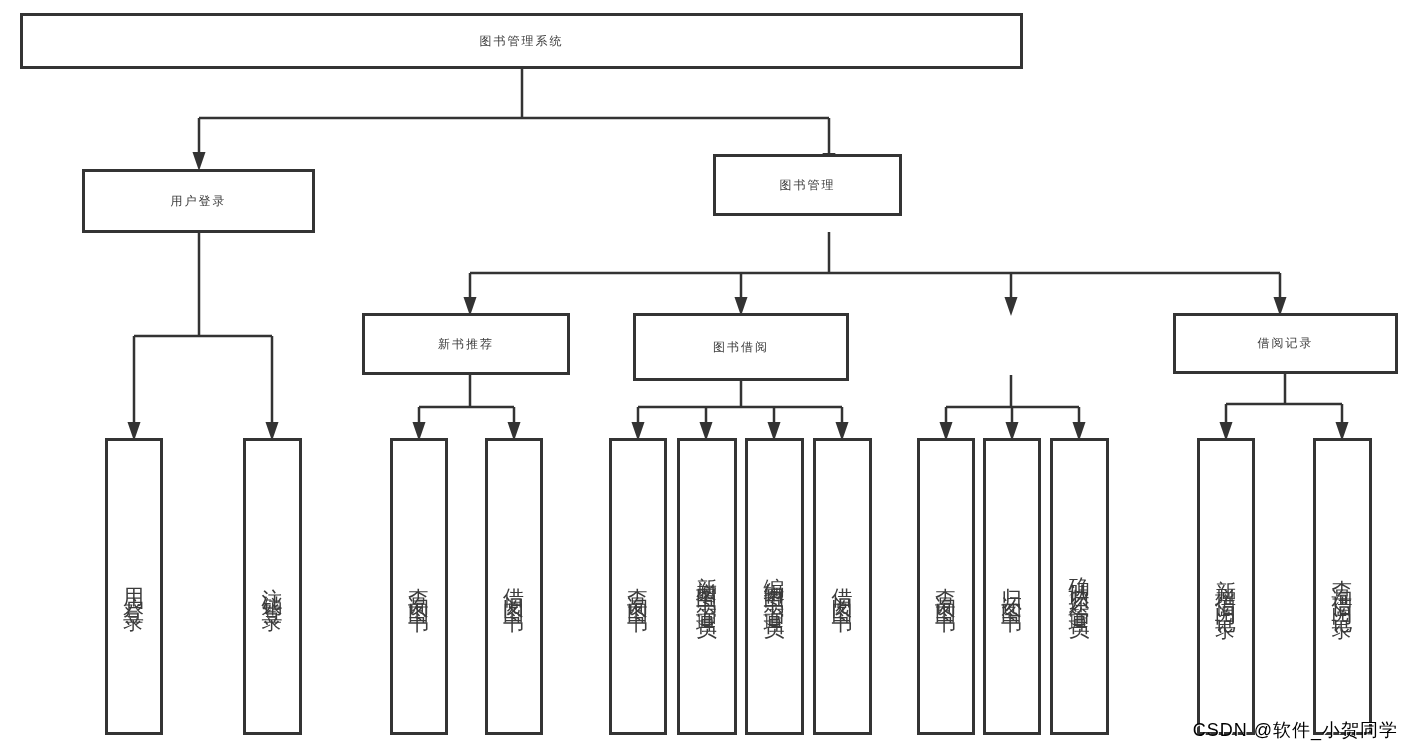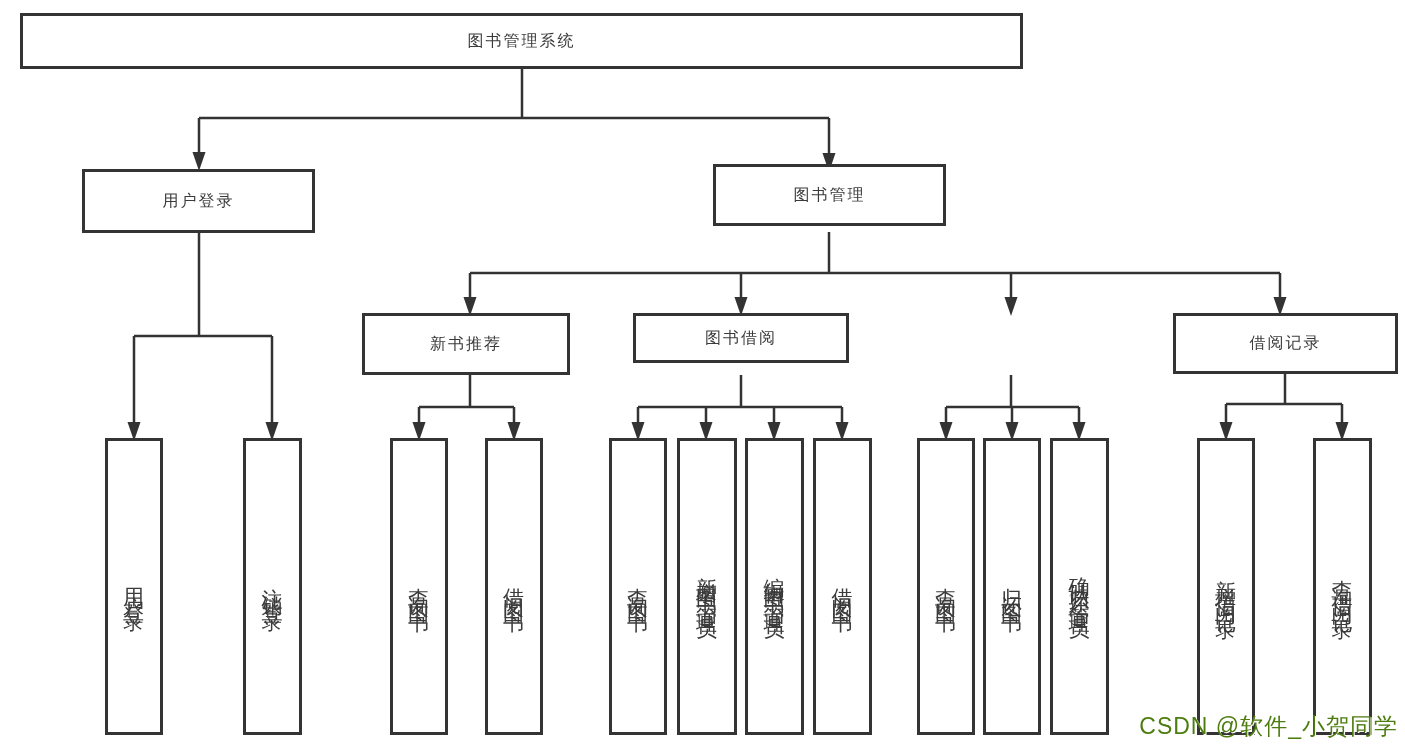--- a/index.html
+++ b/index.html
@@ -20,38 +20,38 @@
     position: absolute;
     box-sizing: border-box;
     border: 3px solid #343434;
     background: #ffffff;
     display: flex;
     align-items: center;
     justify-content: center;
     color: #3b3b3b;
   }
   .h-label {
-    font-size: 16px;
+    font-size: 12px;
     letter-spacing: 2px;
     white-space: nowrap;
   }
   .v-label {
     writing-mode: vertical-rl;
     text-orientation: mixed;
     font-size: 21px;
     letter-spacing: 8px;
     line-height: 1;
     white-space: nowrap;
   }
   .watermark {
     position: absolute;
     right: 7px;
     bottom: 5px;
-    font-size: 23px;
-    color: #4d7c0f;
+    font-size: 18px;
+    color: #000000;
     letter-spacing: 1px;
     text-shadow: 1px 1px 0 #ffffff;
     white-space: nowrap;
   }
 </style>
 </head>
 <body>
 
 <div class="canvas">
 
@@ -95,28 +95,28 @@
     </g>
   </svg>
 
   <div class="box" style="left:20px;top:13px;width:1003px;height:56px">
     <span class="h-label">图书管理系统</span>
   </div>
 
   <div class="box" style="left:82px;top:169px;width:233px;height:64px">
     <span class="h-label">用户登录</span>
   </div>
-  <div class="box" style="left:713px;top:164px;width:233px;height:62px">
+  <div class="box" style="left:713px;top:154px;width:189px;height:62px">
     <span class="h-label">图书管理</span>
   </div>
 
   <div class="box" style="left:362px;top:313px;width:208px;height:62px">
     <span class="h-label">新书推荐</span>
   </div>
-  <div class="box" style="left:633px;top:313px;width:216px;height:50px">
+  <div class="box" style="left:633px;top:313px;width:216px;height:68px">
     <span class="h-label">图书借阅</span>
   </div>
   <div class="box" style="left:1173px;top:313px;width:225px;height:61px">
     <span class="h-label">借阅记录</span>
   </div>
 
   <div class="box" style="left:105px;top:438px;width:58px;height:297px">
     <span class="v-label">用户登录</span>
   </div>
   <div class="box" style="left:243px;top:438px;width:59px;height:297px">

